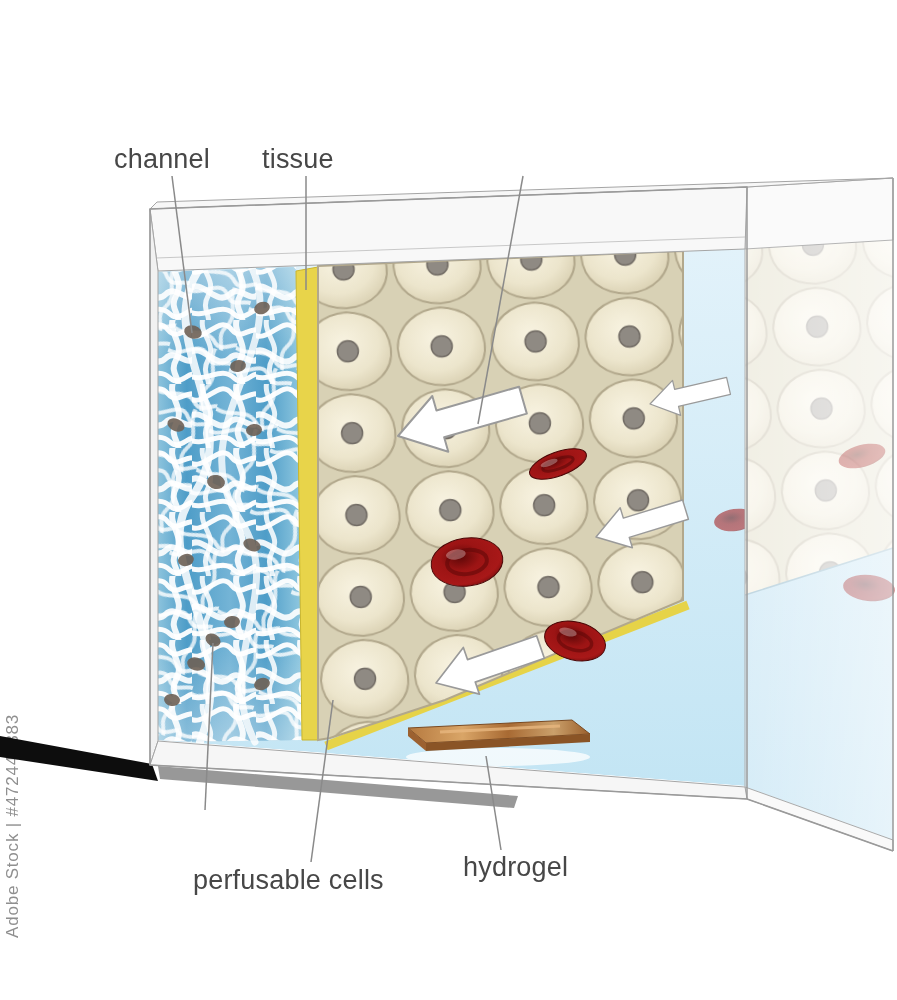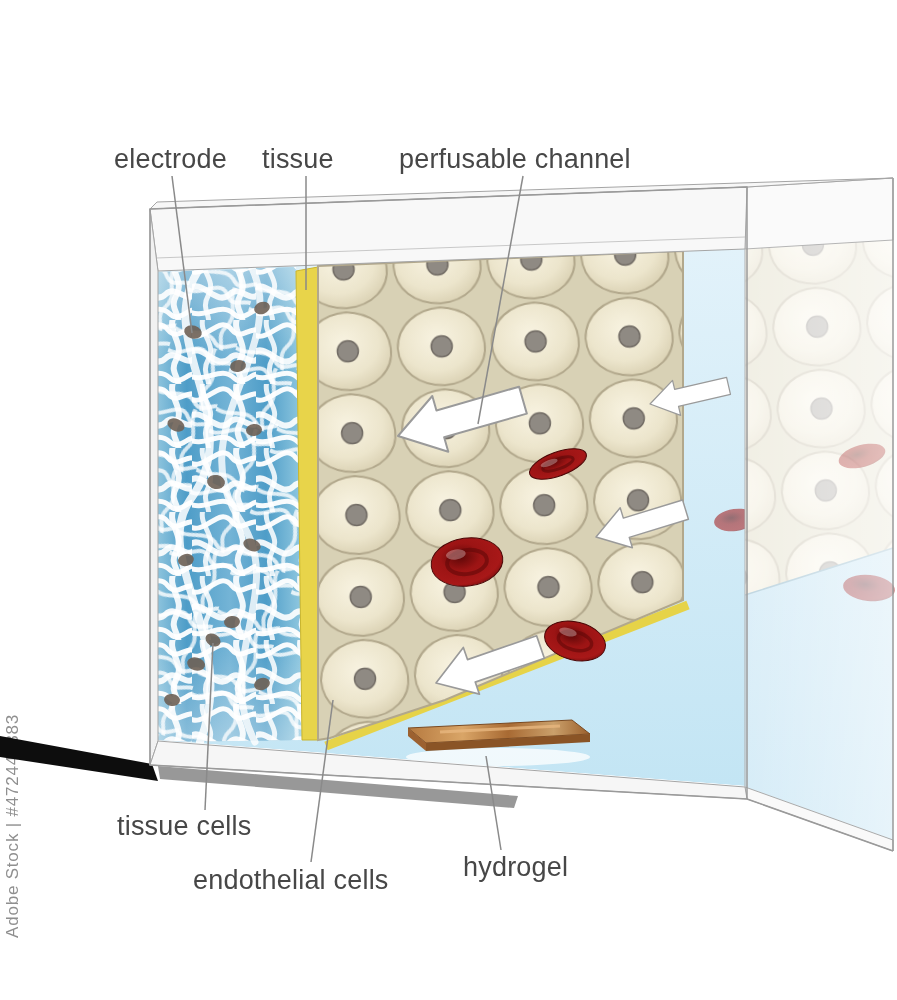--- a/index.html
+++ b/index.html
@@ -18,25 +18,23 @@
     color:#8f8f8f;font-size:17px;letter-spacing:.8px;white-space:nowrap;
   }
 </style>
 </head>
 <body>
 
 <div class="stage">
 
   <div class="watermark">Adobe Stock | #472447383</div>
 
-  <div class="lbl" style="left:114px;top:145px">electrode</div>
+  <div class="lbl" style="left:114px;top:145px">channel</div>
   <div class="lbl" style="left:262px;top:145px">tissue</div>
-  <div class="lbl" style="left:399px;top:145px">perfusable channel</div>
-  <div class="lbl" style="left:117px;top:812px">tissue cells</div>
-  <div class="lbl" style="left:193px;top:866px">endothelial cells</div>
+  <div class="lbl" style="left:193px;top:866px">perfusable cells</div>
   <div class="lbl" style="left:463px;top:853px">hydrogel</div>
 
   <svg class="figure-svg" width="897" height="1000" viewBox="0 0 897 1000">
     <defs>
       <linearGradient id="gelGrad" x1="0" y1="0" x2="1" y2="0">
         <stop offset="0" stop-color="#8cc3dd"></stop>
           <stop offset="0.2" stop-color="#4e9dc8"></stop>
         <stop offset="0.5" stop-color="#74b4d6"></stop>
           <stop offset="0.75" stop-color="#4e9dc8"></stop>
         <stop offset="1" stop-color="#90c8e0"></stop>

